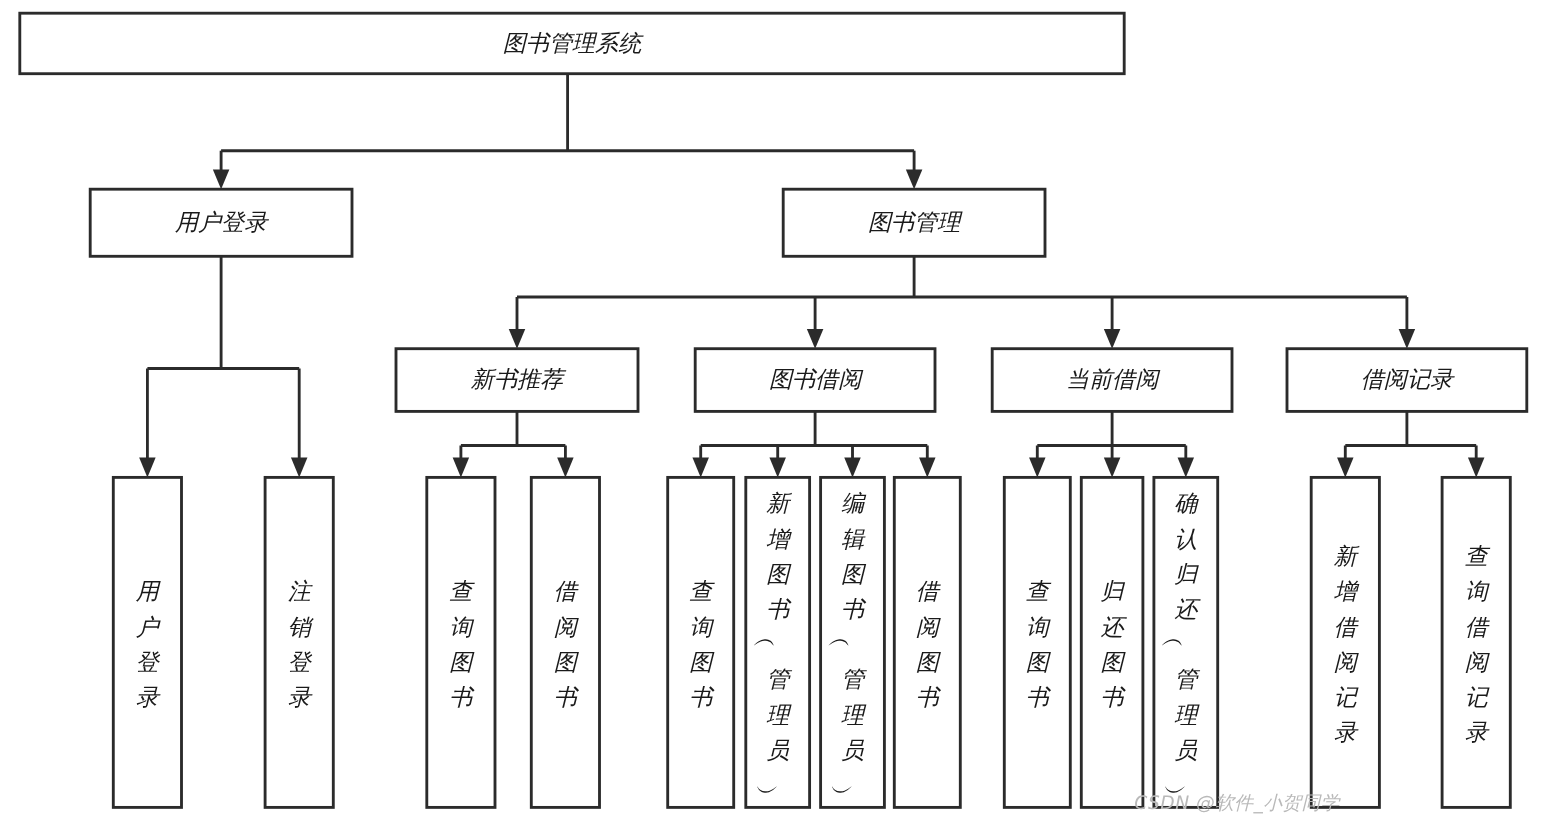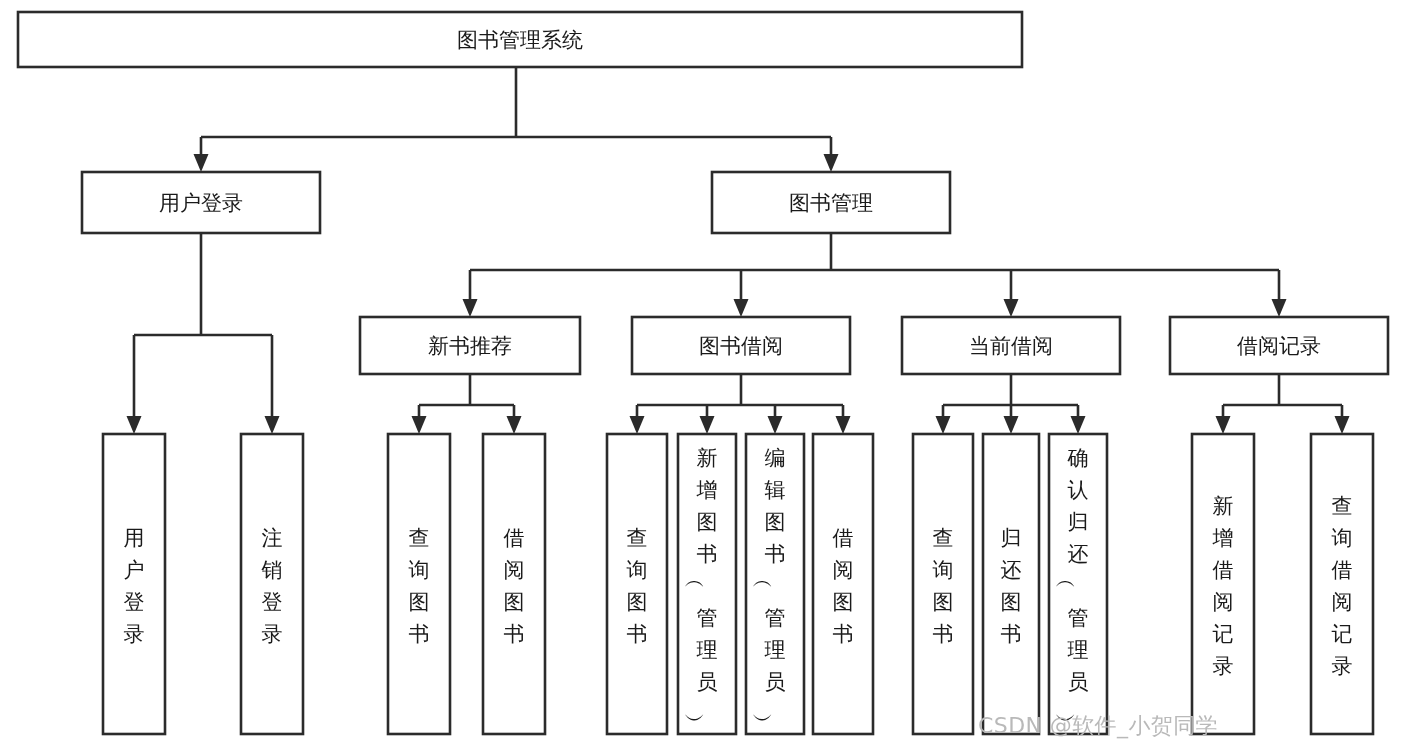--- a/index.html
+++ b/index.html
@@ -11,20 +11,21 @@
     width: 1405px;
     height: 747px;
     font-family: "DejaVu Sans", "Liberation Sans", sans-serif;
     overflow: hidden;
   }
   #diagram-root {
     position: relative;
     width: 1228px;
     height: 747px;
     background: #ffffff;
+    font-style: italic;
   }
   svg.diagram-canvas {
     position: absolute;
     top: 0;
     left: 0;
     width: 1405px;
     height: 747px;
     display: block;
   }
   .node-box {
@@ -53,21 +54,21 @@
     font-family: "DejaVu Sans", "Liberation Sans", sans-serif;
     font-size: 21px;
     fill: #1a1a1a;
     text-anchor: middle;
   }
   .watermark {
     position: absolute;
     right: 10px;
     bottom: 6px;
     font-family: "DejaVu Sans", "Liberation Sans", sans-serif;
-    font-size: 22px;
+    font-size: 17px;
     color: #b9b9b9;
     letter-spacing: 0.4px;
     white-space: nowrap;
     user-select: none;
   }
 </style>
 </head>
 <body>
 
 <div id="diagram-root">

